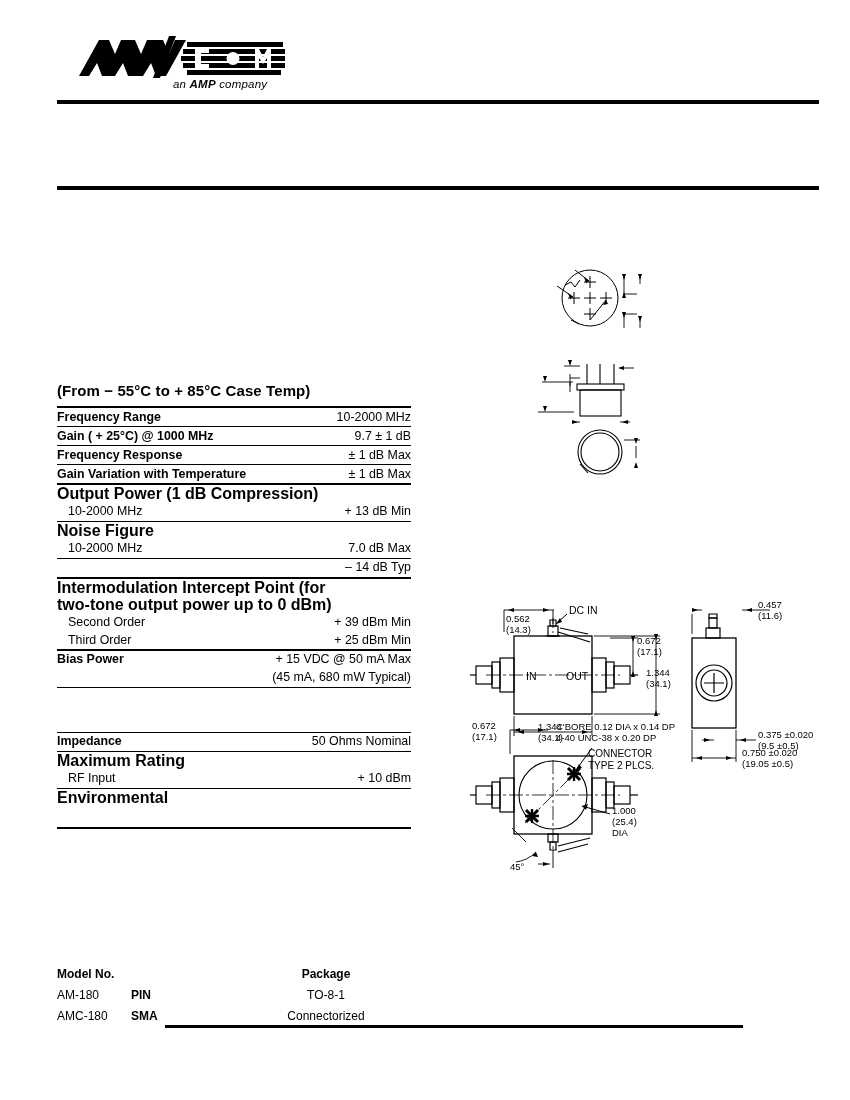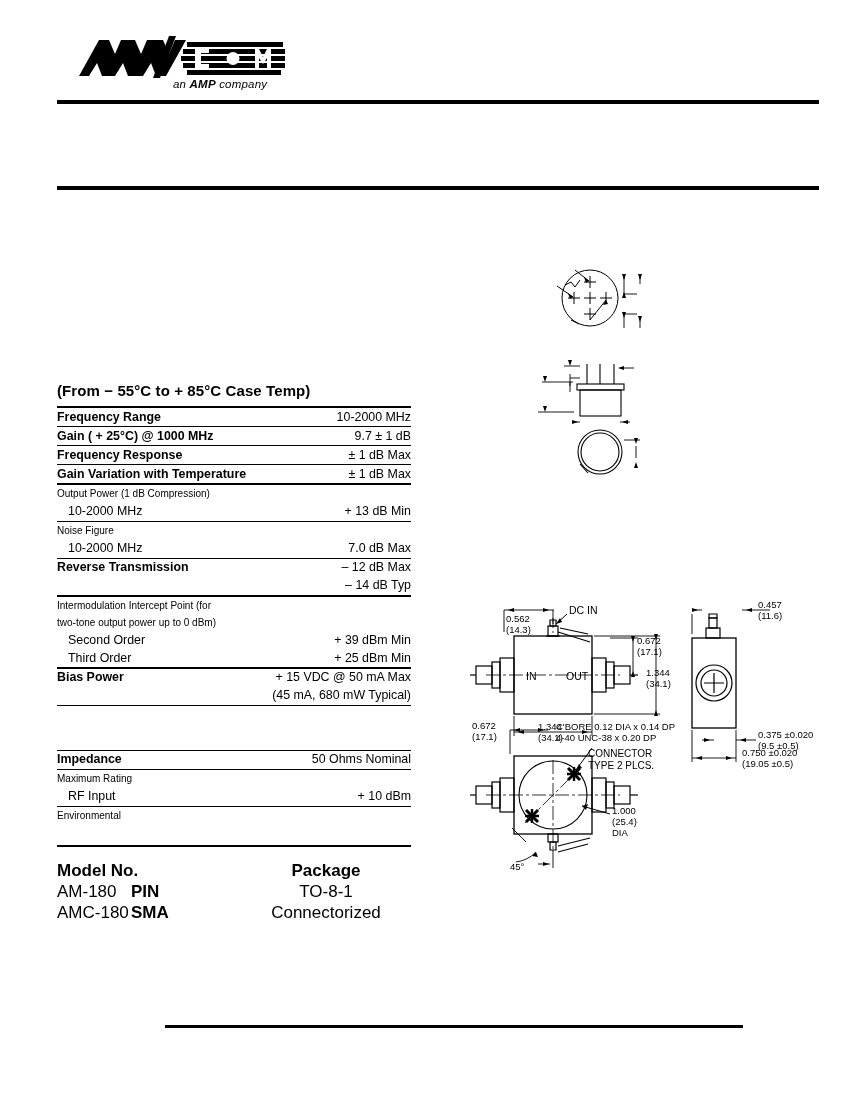--- a/index.html
+++ b/index.html
@@ -72,33 +72,33 @@
     display: flex;
     justify-content: space-between;
     align-items: center;
     padding: 1.5px 0 1.5px 0;
     font-size: 12.4px;
     line-height: 15px;
   }
   .spec-label      { font-weight: bold; white-space: nowrap; }
   .spec-label.sub  { font-weight: normal; padding-left: 11px; }
   .spec-value      { font-weight: normal; white-space: nowrap; text-align: right; }
-  .spec-head-only  { font-weight: normal; font-size: 10px; line-height: 15px; padding: 1.5px 0; }
+  .spec-head-only  { font-weight: bold; font-size: 16px; line-height: 15px; padding: 1.5px 0; }
   .spec-head-only.l2 { padding-top: 0; }
 
   #env-gap { height: 44px; }
   #mid-gap { height: 20px; }
 
   
   #model-table {
     position: absolute;
     left: 57px;
-    top: 860px;
+    top: 964px;
     width: 354px;
-    font-size: 17px;
+    font-size: 12px;
   }
   .model-row {
     display: flex;
     align-items: baseline;
     line-height: 21px;
   }
   .model-row .c-model { width: 74px; white-space: nowrap; }
   .model-row .c-type  { width: 110px; white-space: nowrap; font-weight: bold; }
   .model-row .c-pkg   { flex: 1; text-align: center; white-space: nowrap; }
   .model-row.head     { font-weight: bold; }
@@ -186,24 +186,20 @@
   </div>
   <div class="tbl-rule"></div>
 
   <div class="spec-head-only">Noise Figure</div>
   <div class="spec-row">
     <span class="spec-label sub">10-2000 MHz</span>
     <span class="spec-value">7.0 dB Max</span>
   </div>
   <div class="tbl-rule"></div>
 
-  <div class="spec-row">
-    <span class="spec-label">Reverse Transmission</span>
-    <span class="spec-value">– 12 dB Max</span>
-  </div>
   <div class="spec-row">
     <span class="spec-label"></span>
     <span class="spec-value">– 14 dB Typ</span>
   </div>
   <div class="tbl-rule"></div>
 
   <div class="tbl-rule"></div>
 
   <div class="spec-head-only">Intermodulation Intercept Point (for</div>
   <div class="spec-head-only l2">two-tone output power up to 0 dBm)</div>

